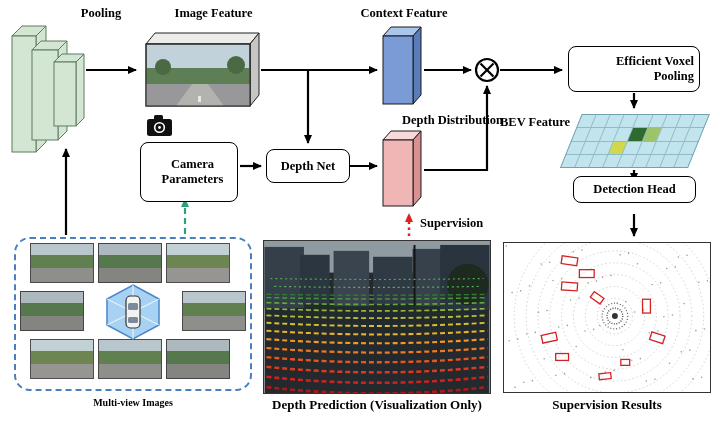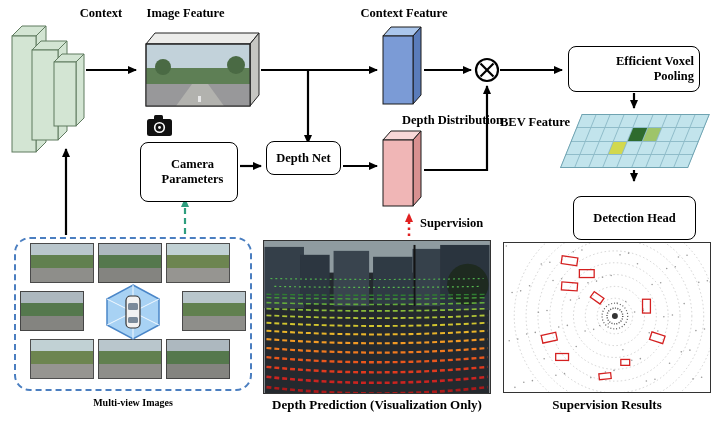--- a/index.html
+++ b/index.html
@@ -112,34 +112,34 @@
       <rect x="154" y="115" width="9" height="5" rx="1.5" fill="#111"></rect>
       <circle cx="159.5" cy="127.5" r="4.8" fill="#111" stroke="#fff" stroke-width="1.6"></circle>
       <circle cx="159.5" cy="127.5" r="1.4" fill="#fff"></circle>
     </g>
   </svg>
 
   <div class="node-box" style="left:140px;top:142px;width:98px;height:60px;padding-left:12px;">
       <span>Camera Parameters</span>
     </div>
 
-  <div class="node-box" style="left:266px;top:141px;width:75px;height:34px;">
+  <div class="node-box" style="left:266px;top:149px;width:84px;height:34px;">
       <span>Depth Net</span>
     </div>
 
   <div class="node-box" style="left:568px;top:46px;width:132px;height:46px;text-align:right;">
       <span>Efficient Voxel Pooling</span>
     </div>
 
-  <div class="node-box" style="left:573px;top:196px;width:123px;height:44px;">
+  <div class="node-box" style="left:573px;top:176px;width:123px;height:27px;">
       <span>Detection Head</span>
     </div>
 
-  <div class="label" style="left:58px;top:6px;width:86px;">Context</div>
-  <div class="label" style="left:128px;top:6px;width:115px;">Image Feature</div>
+  <div class="label" style="left:58px;top:6px;width:86px;">Pooling</div>
+  <div class="label" style="left:156px;top:6px;width:115px;">Image Feature</div>
   <div class="label" style="left:344px;top:6px;width:120px;text-align:center;">Context Feature</div>
   <div class="label" style="left:385px;top:113px;width:135px;">Depth Distribution</div>
   <div class="label" style="left:494px;top:115px;width:82px;">BEV Feature</div>
   <div class="label" style="left:420px;top:216px;width:80px;text-align:left;">Supervision</div>
 
   <div class="bev-grid">
       <div class="bev-cell" style="background: rgb(194, 228, 236);"></div>
       <div class="bev-cell" style="background: rgb(194, 228, 236);"></div>
       <div class="bev-cell" style="background: rgb(194, 228, 236);"></div>
       <div class="bev-cell" style="background: rgb(194, 228, 236);"></div>

